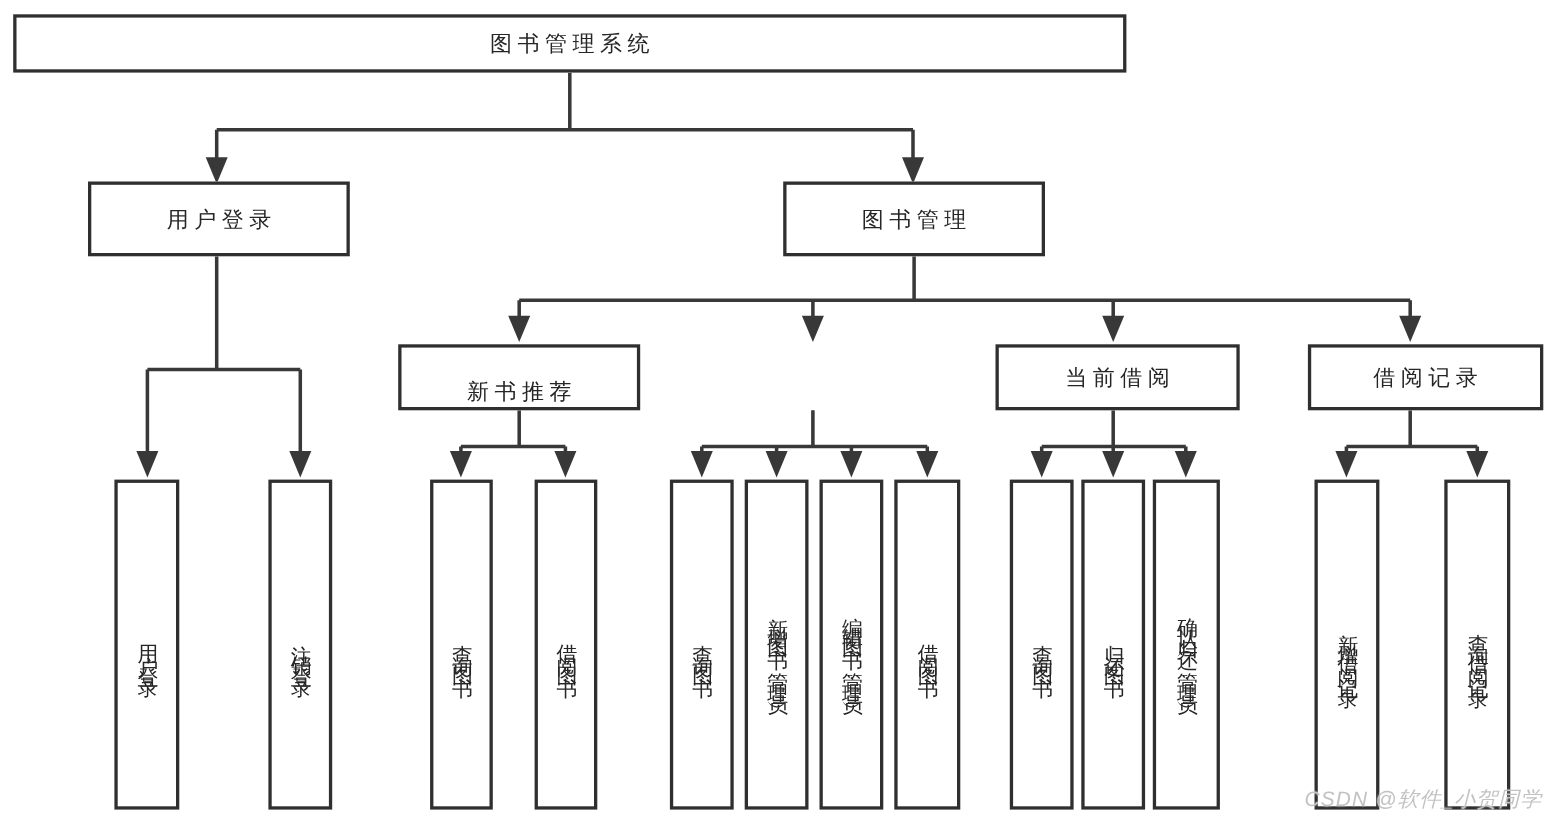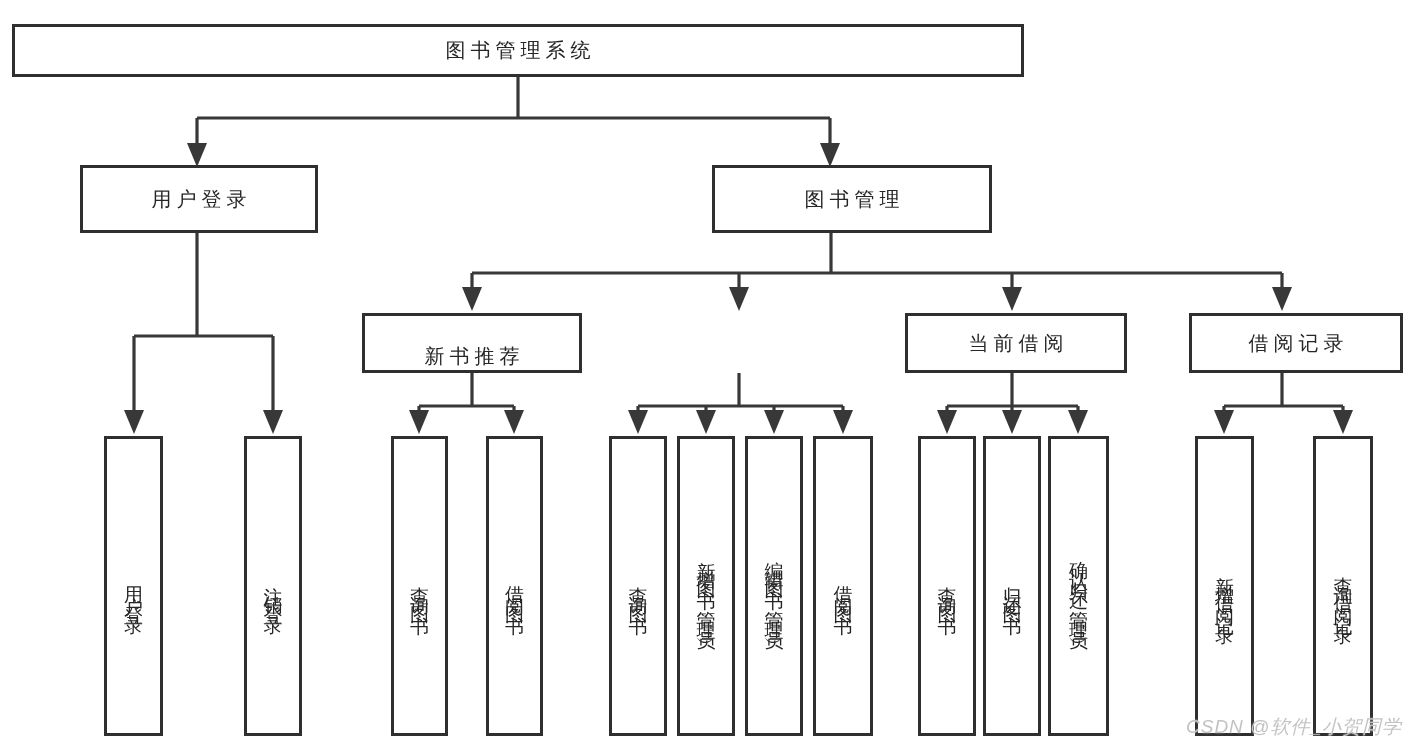--- a/index.html
+++ b/index.html
@@ -79,28 +79,28 @@
       <polygon class="arrowhead" points="1068,410 1088,410 1078,434"></polygon>
     </g>
 
     <g>
       <path class="wire" d="M1282,373 V406 M1224,406 H1343 M1224,406 V412 M1343,406 V412"></path>
       <polygon class="arrowhead" points="1214,410 1234,410 1224,434"></polygon>
       <polygon class="arrowhead" points="1333,410 1353,410 1343,434"></polygon>
     </g>
   </svg>
 
-  <div class="node h" style="left:12px;top:13px;width:1012px;height:53px;margin-top:11px;">
+  <div class="node h" style="left:12px;top:13px;width:1012px;height:53px;">
     <span>图书管理系统</span>
   </div>
 
   <div class="node h" style="left:80px;top:165px;width:238px;height:68px;">
     <span>用户登录</span>
   </div>
-  <div class="node h" style="left:712px;top:165px;width:280px;height:68px;">
+  <div class="node h" style="left:712px;top:165px;width:238px;height:68px;">
     <span>图书管理</span>
   </div>
 
   <div class="node h" style="left:362px;top:313px;width:220px;height:60px;align-items:flex-end;">
     <span>新书推荐</span>
   </div>
   <div class="node h" style="left:905px;top:313px;width:222px;height:60px;">
     <span>当前借阅</span>
   </div>
   <div class="node h" style="left:1175px;top:313px;width:214px;height:60px;margin-left:14px;">

